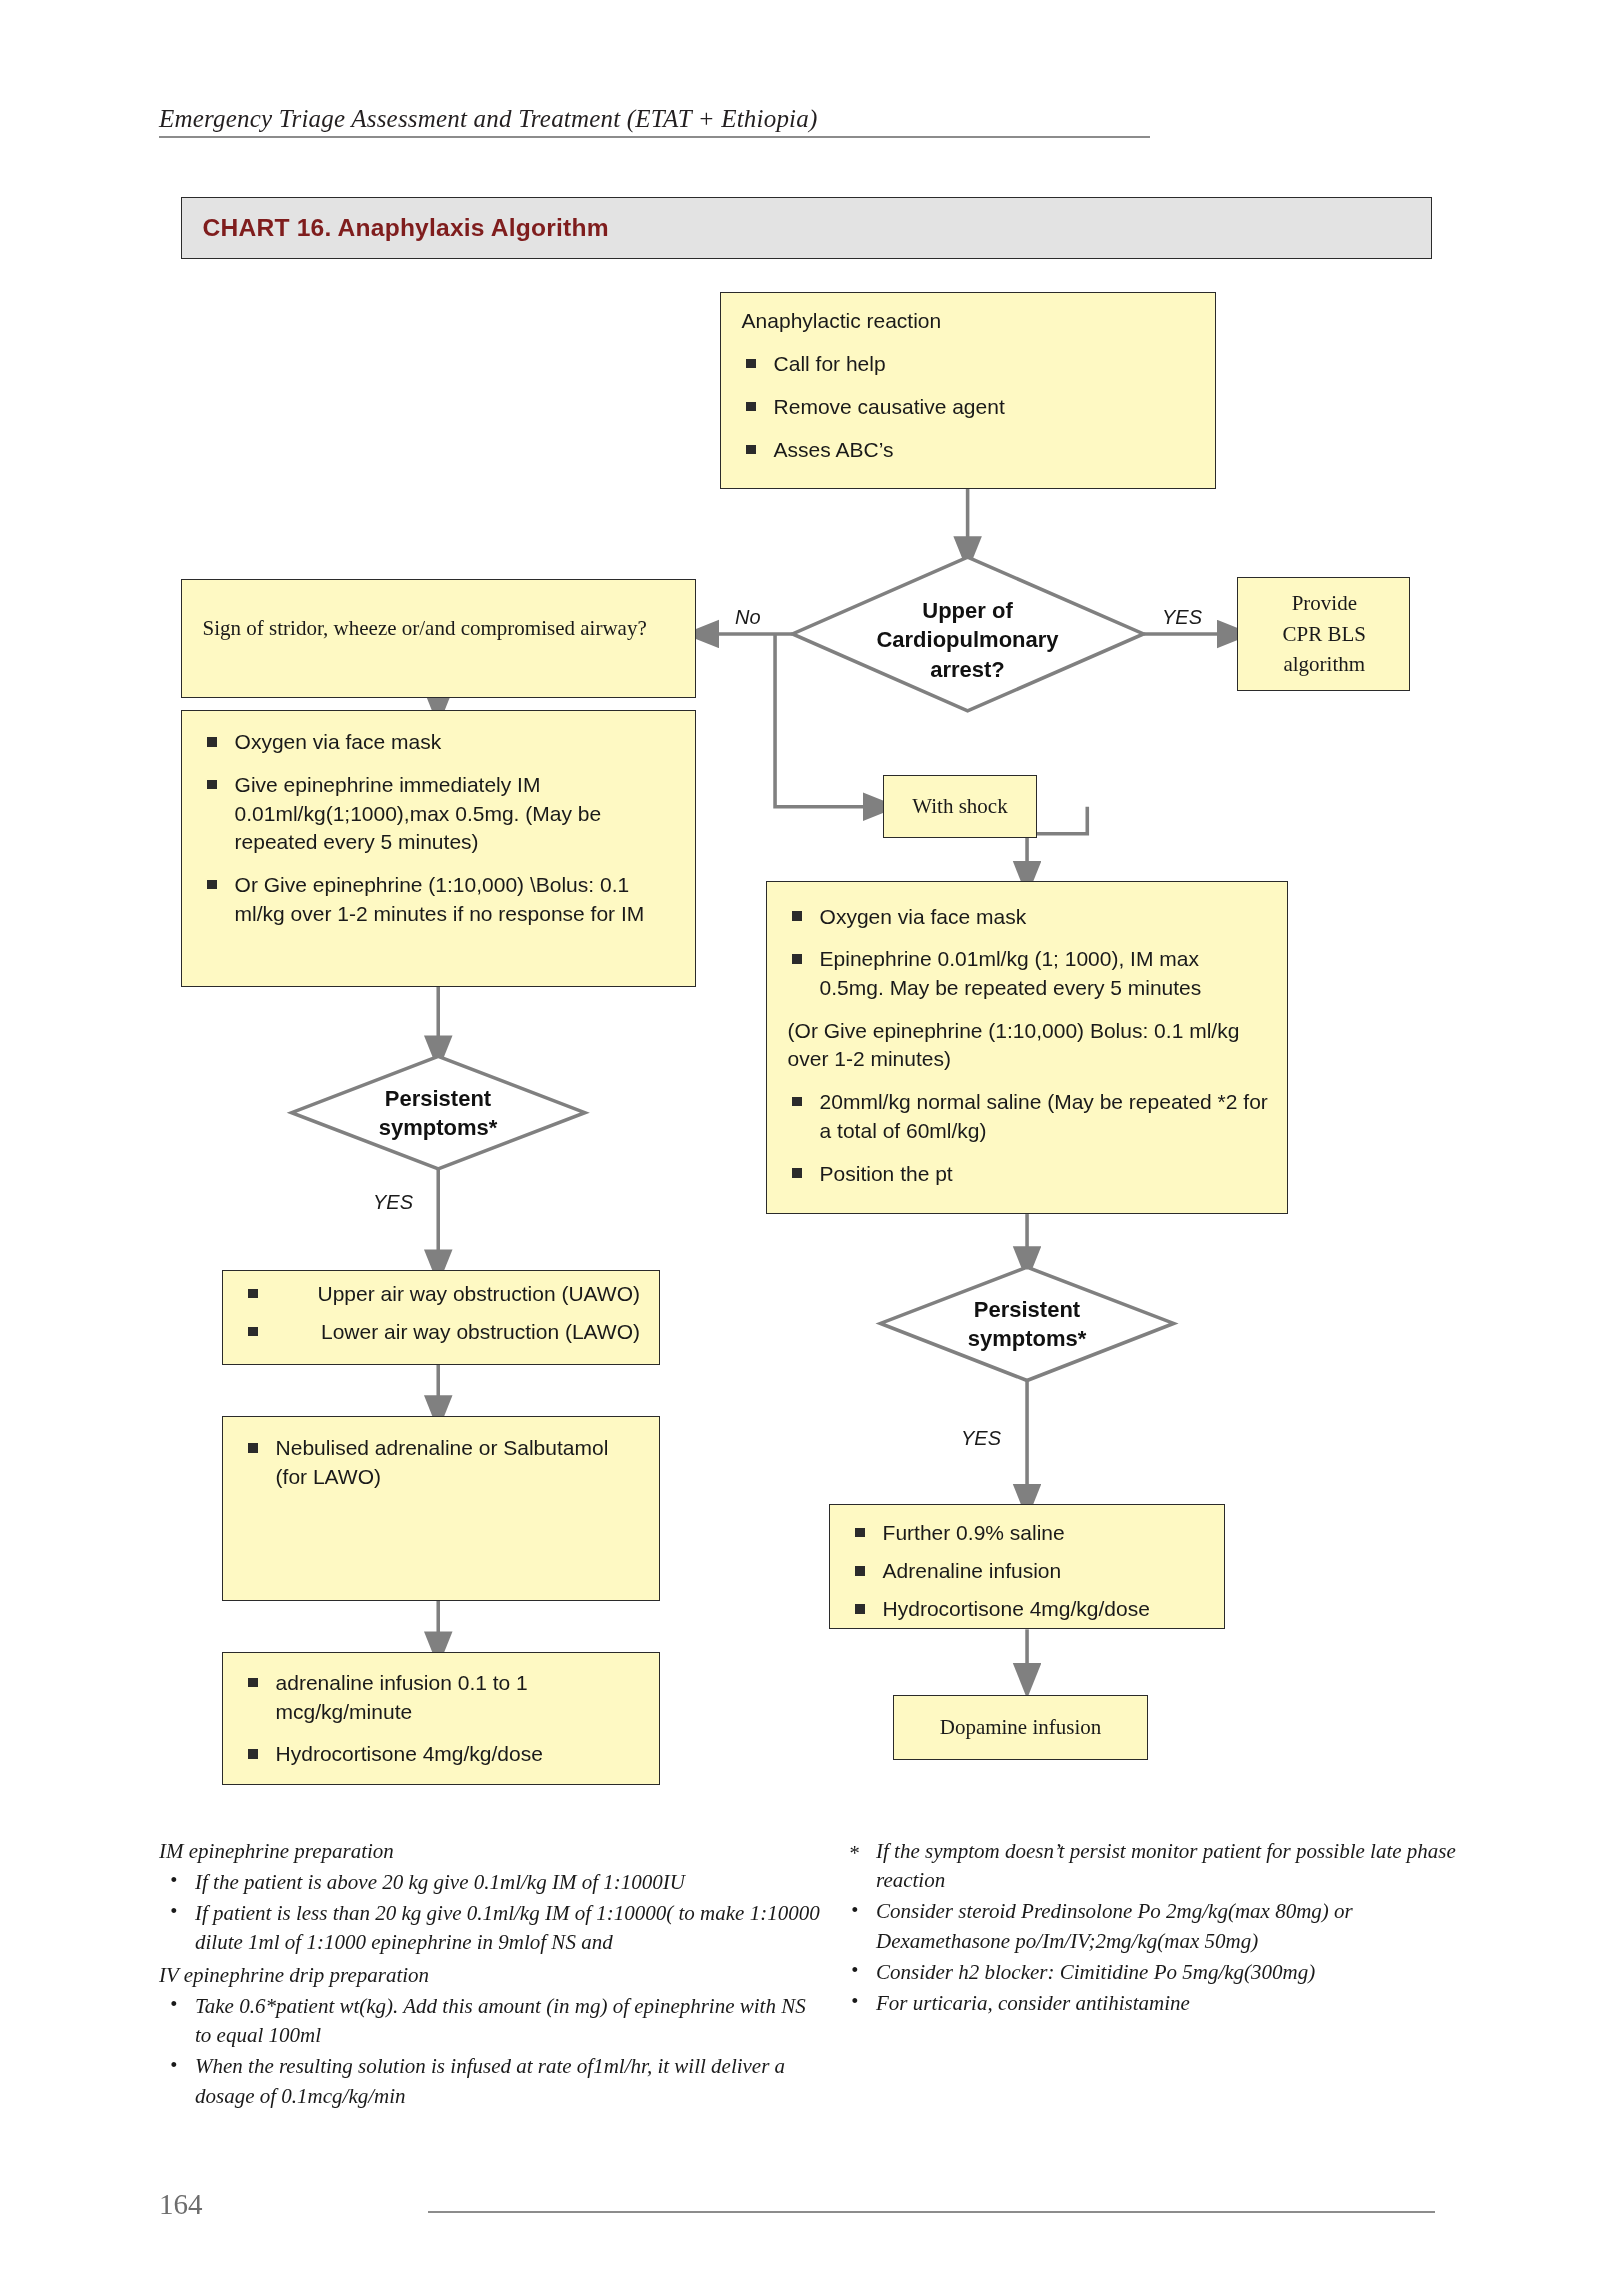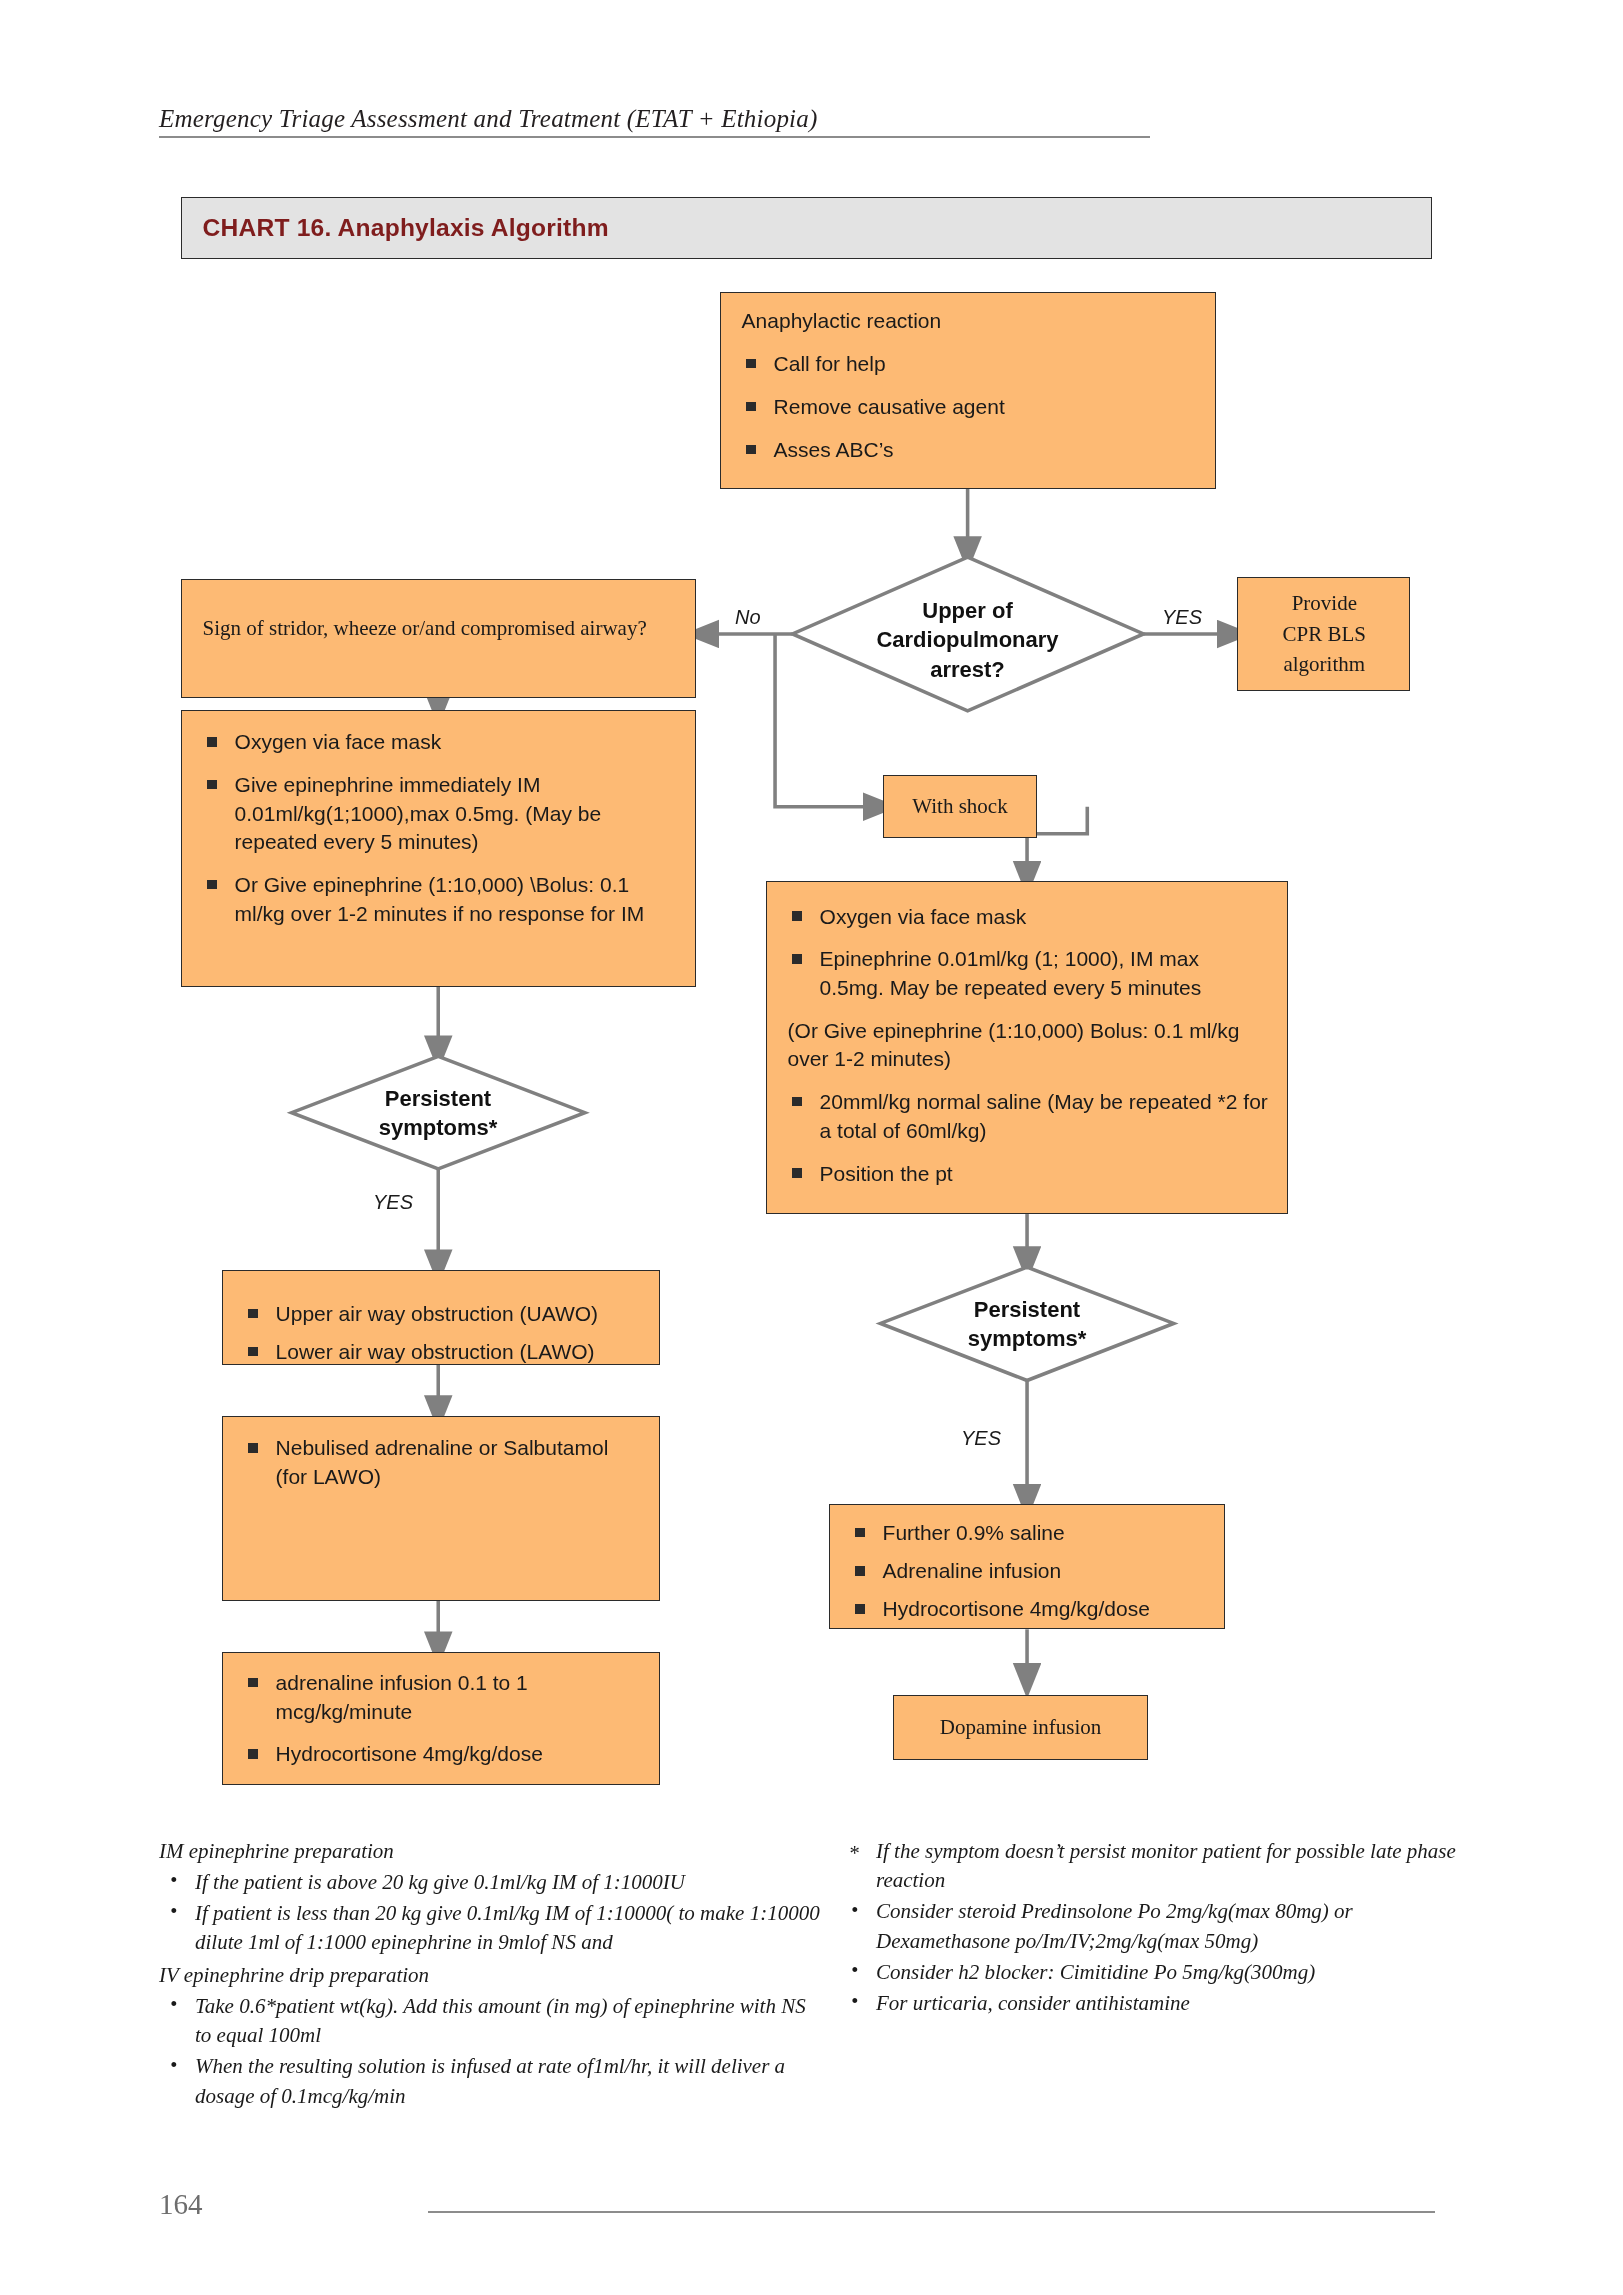--- a/index.html
+++ b/index.html
@@ -30,21 +30,21 @@
     font-size:24.6px;font-weight:bold;color:#7f1d1d;padding-left:20.6px;
     letter-spacing:0.2px;
   }
 
   
   #flow{position:absolute;left:0;top:0;width:1623px;height:2295px;}
   #wires{position:absolute;left:0;top:0;width:1623px;height:2295px;}
 
   .node{
     position:absolute;box-sizing:border-box;
-    background:#fdba74;border:1.6px solid #2b2b2b;
+    background:#fef9c3;border:1.6px solid #2b2b2b;
   }
   .node.plain{display:flex;align-items:center;justify-content:center;font-family:Liberation Serif, serif;}
   .node .pad{padding:14.3px 19px 14.3px 20.6px;width:100%;box-sizing:border-box;}
   .node p{margin:0;font-size:21px;line-height:1.36;color:#1a1a1a;}
   .node p + p{margin-top:14.3px;}
   .bullet{position:relative;padding-left:32px;}
   .bullet:before{
     content:"";position:absolute;left:4.8px;top:8.7px;
     width:9.5px;height:9.5px;background:#2b2b2b;
   }
@@ -181,21 +181,21 @@
       </div>
     </div>
 
     <div class="diamond-label" style="left:315px;top:1084px;width:246px;">
       <div>Persistent</div>
       <div>symptoms*</div>
     </div>
     <div class="edge-label" style="left:373px;top:1191px;">YES</div>
 
     <div class="node" id="n-obstruction" style="left:222px;top:1270px;width:438px;height:95px;">
-      <div class="pad" style="padding-top:29px;">
+      <div class="pad" style="padding-top:9px;text-align:right;">
         <p class="bullet">Upper air way obstruction (UAWO)</p>
         <p class="bullet" style="margin-top:9.5px;">Lower air way obstruction (LAWO)</p>
       </div>
     </div>
 
     <div class="node" id="n-obstruction-tx" style="left:222px;top:1416px;width:438px;height:185px;">
       <div class="pad" style="padding-top:17.4px;">
         <p class="bullet">Nebulised adrenaline or Salbutamol (for LAWO)</p>
       </div>
     </div>

